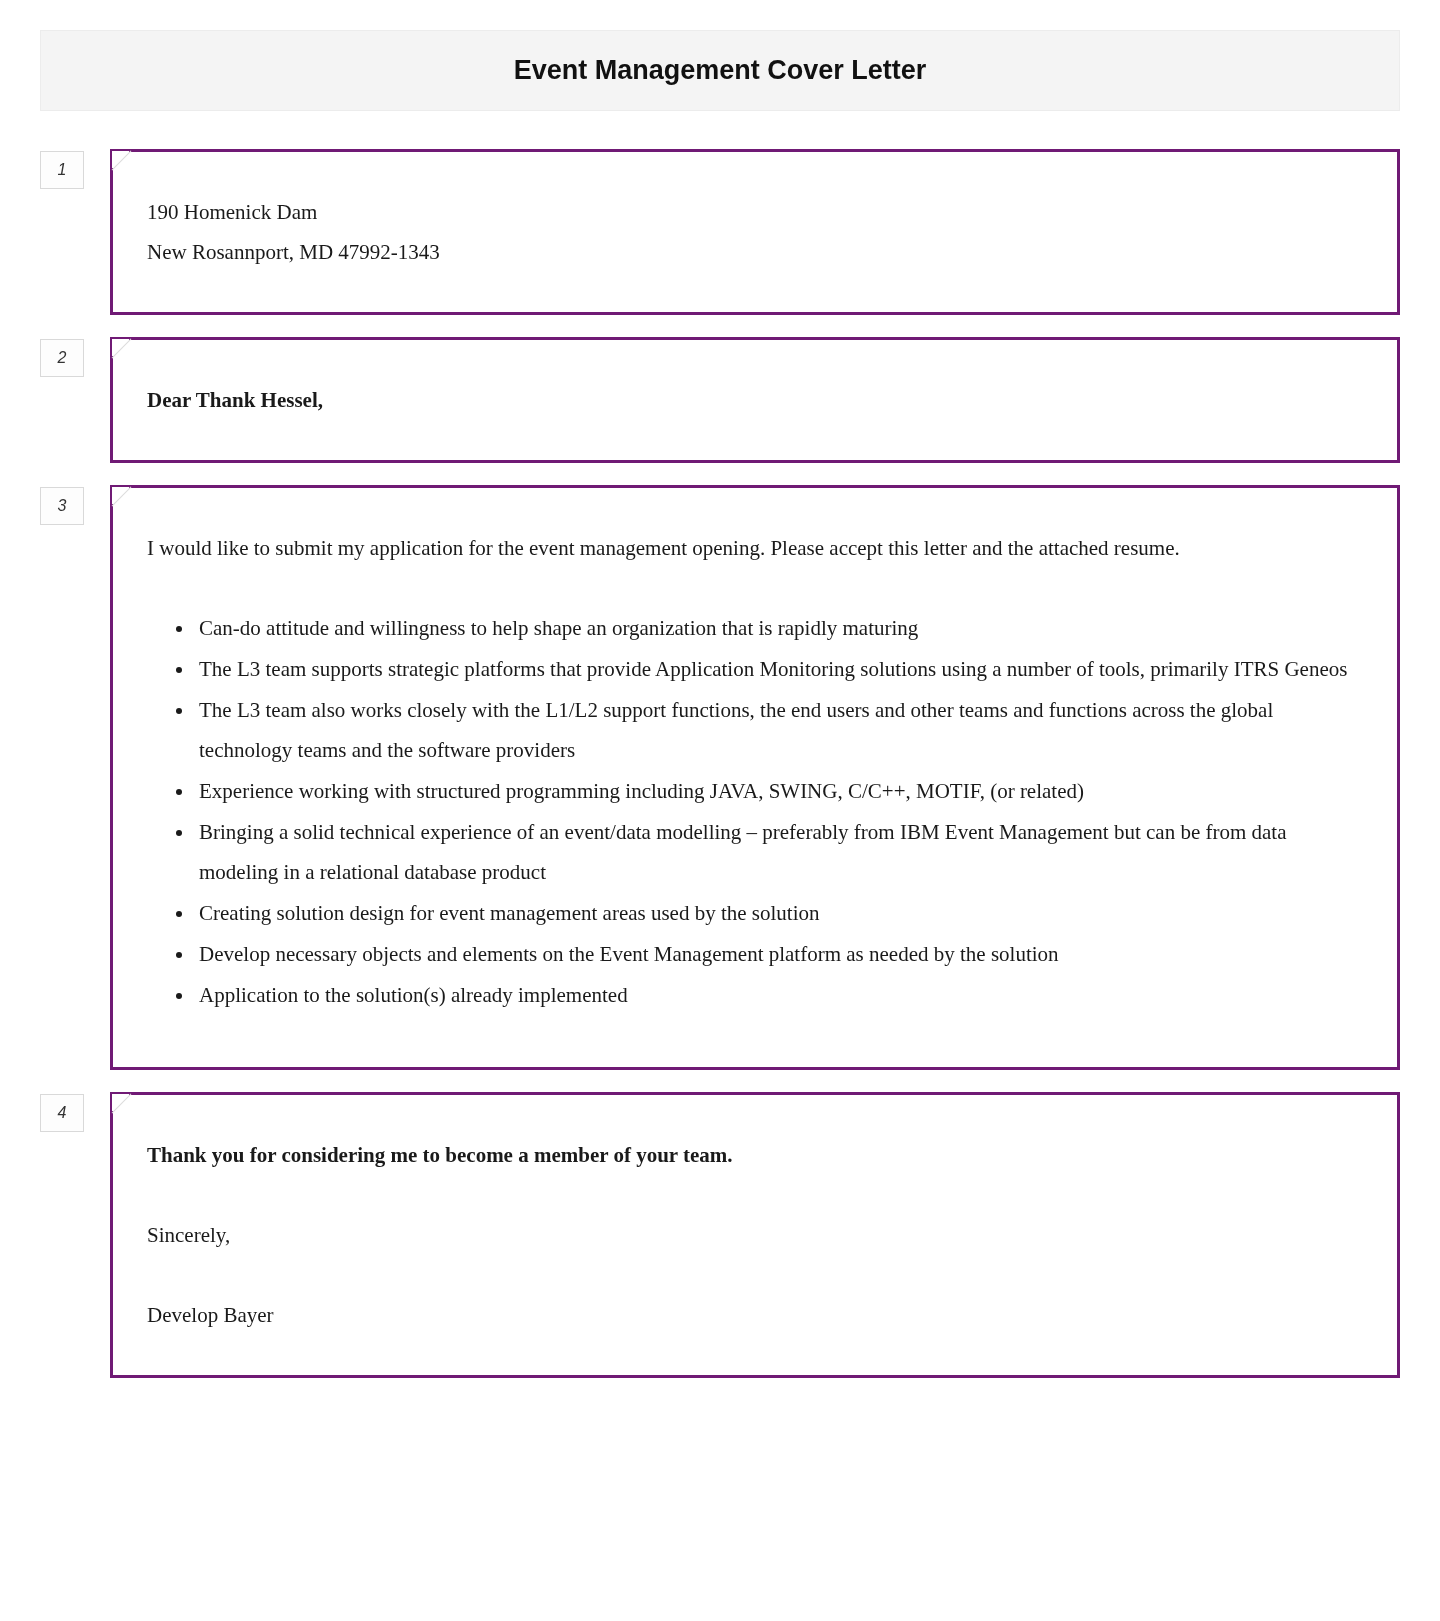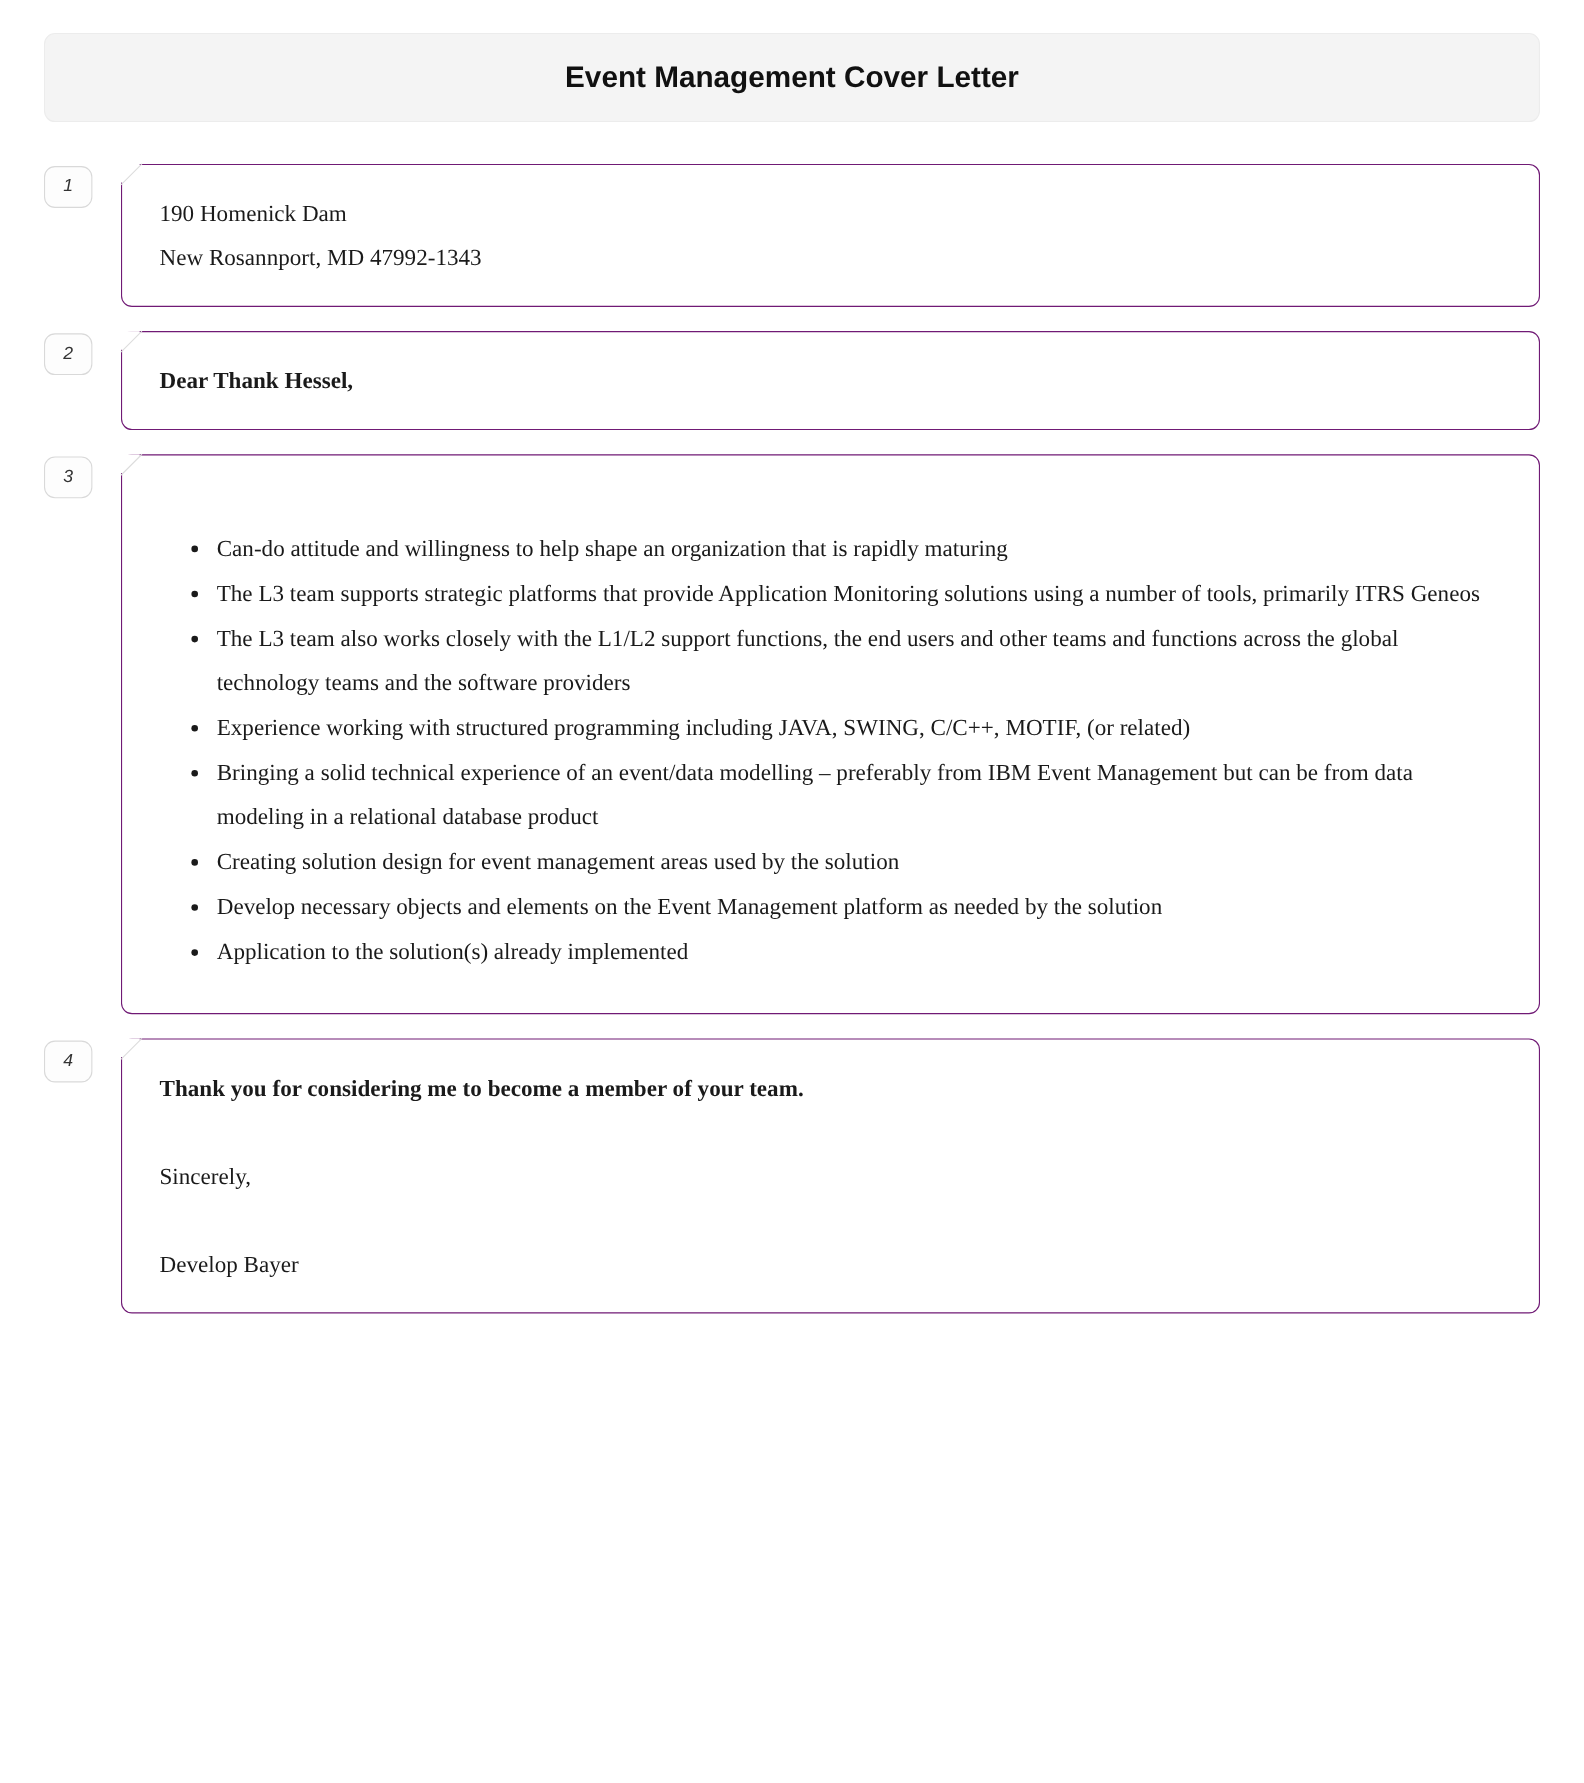--- a/index.html
+++ b/index.html
@@ -1,15 +1,15 @@
 <!DOCTYPE html>
 <html><head>
 <meta charset="utf-8">
 <style>
-  * { box-sizing: border-box; border-radius: 10px; }
+  * { box-sizing: border-box; }
   html, body {
     margin: 0;
     padding: 0;
     background: #ffffff;
     font-family: "Liberation Serif", serif;
     color: #1a1a1a;
   }
   .page {
     width: 1440px;
     min-height: 1621px;
@@ -45,23 +45,23 @@
     font-family: "Liberation Sans", sans-serif;
     font-style: italic;
     font-size: 16px;
     color: #333333;
     flex: 0 0 auto;
     margin-top: 2px;
   }
   .content-box {
     flex: 1 1 auto;
     margin-left: 26px;
-    border: 1px solid #701a75;
+    border: 3px solid #701a75;
     background: #ffffff;
-    padding: 24px 34px;
+    padding: 40px 34px;
     position: relative;
     font-size: 21px;
     line-height: 40px;
   }
   
   .content-box::before {
     content: "";
     position: absolute;
     top: -1px;
     left: -1px;
@@ -123,20 +123,21 @@
   <div class="section">
     <div class="num-badge">2</div>
     <div class="content-box">
       <p class="bold-line">Dear Thank Hessel,</p>
     </div>
   </div>
 
   <div class="section">
     <div class="num-badge">3</div>
     <div class="content-box">
+      <p>I would like to submit my application for the event management opening. Please accept this letter and the attached resume.</p>
       <ul class="bullet-list">
         <li>Can-do attitude and willingness to help shape an organization that is rapidly maturing</li>
         <li>The L3 team supports strategic platforms that provide Application Monitoring solutions using a number of tools, primarily ITRS Geneos</li>
         <li>The L3 team also works closely with the L1/L2 support functions, the end users and other teams and functions across the global technology teams and the software providers</li>
         <li>Experience working with structured programming including JAVA, SWING, C/C++, MOTIF, (or related)</li>
         <li>Bringing a solid technical experience of an event/data modelling – preferably from IBM Event Management but can be from data modeling in a relational database product</li>
         <li>Creating solution design for event management areas used by the solution</li>
         <li>Develop necessary objects and elements on the Event Management platform as needed by the solution</li>
         <li>Application to the solution(s) already implemented</li>
       </ul>

